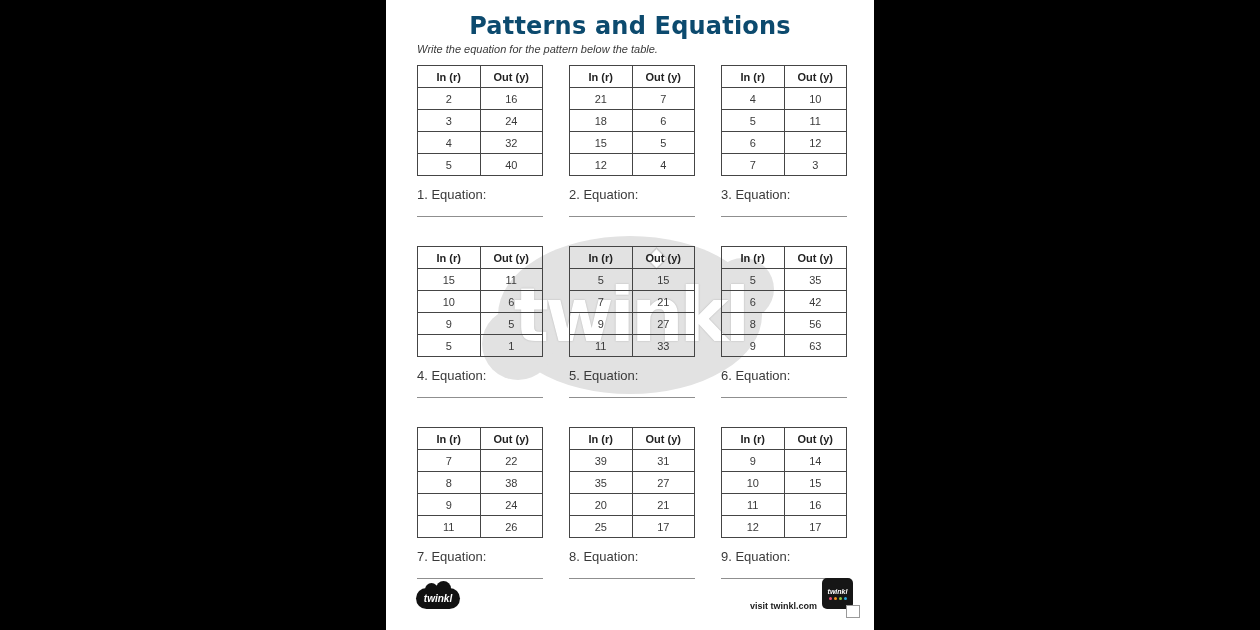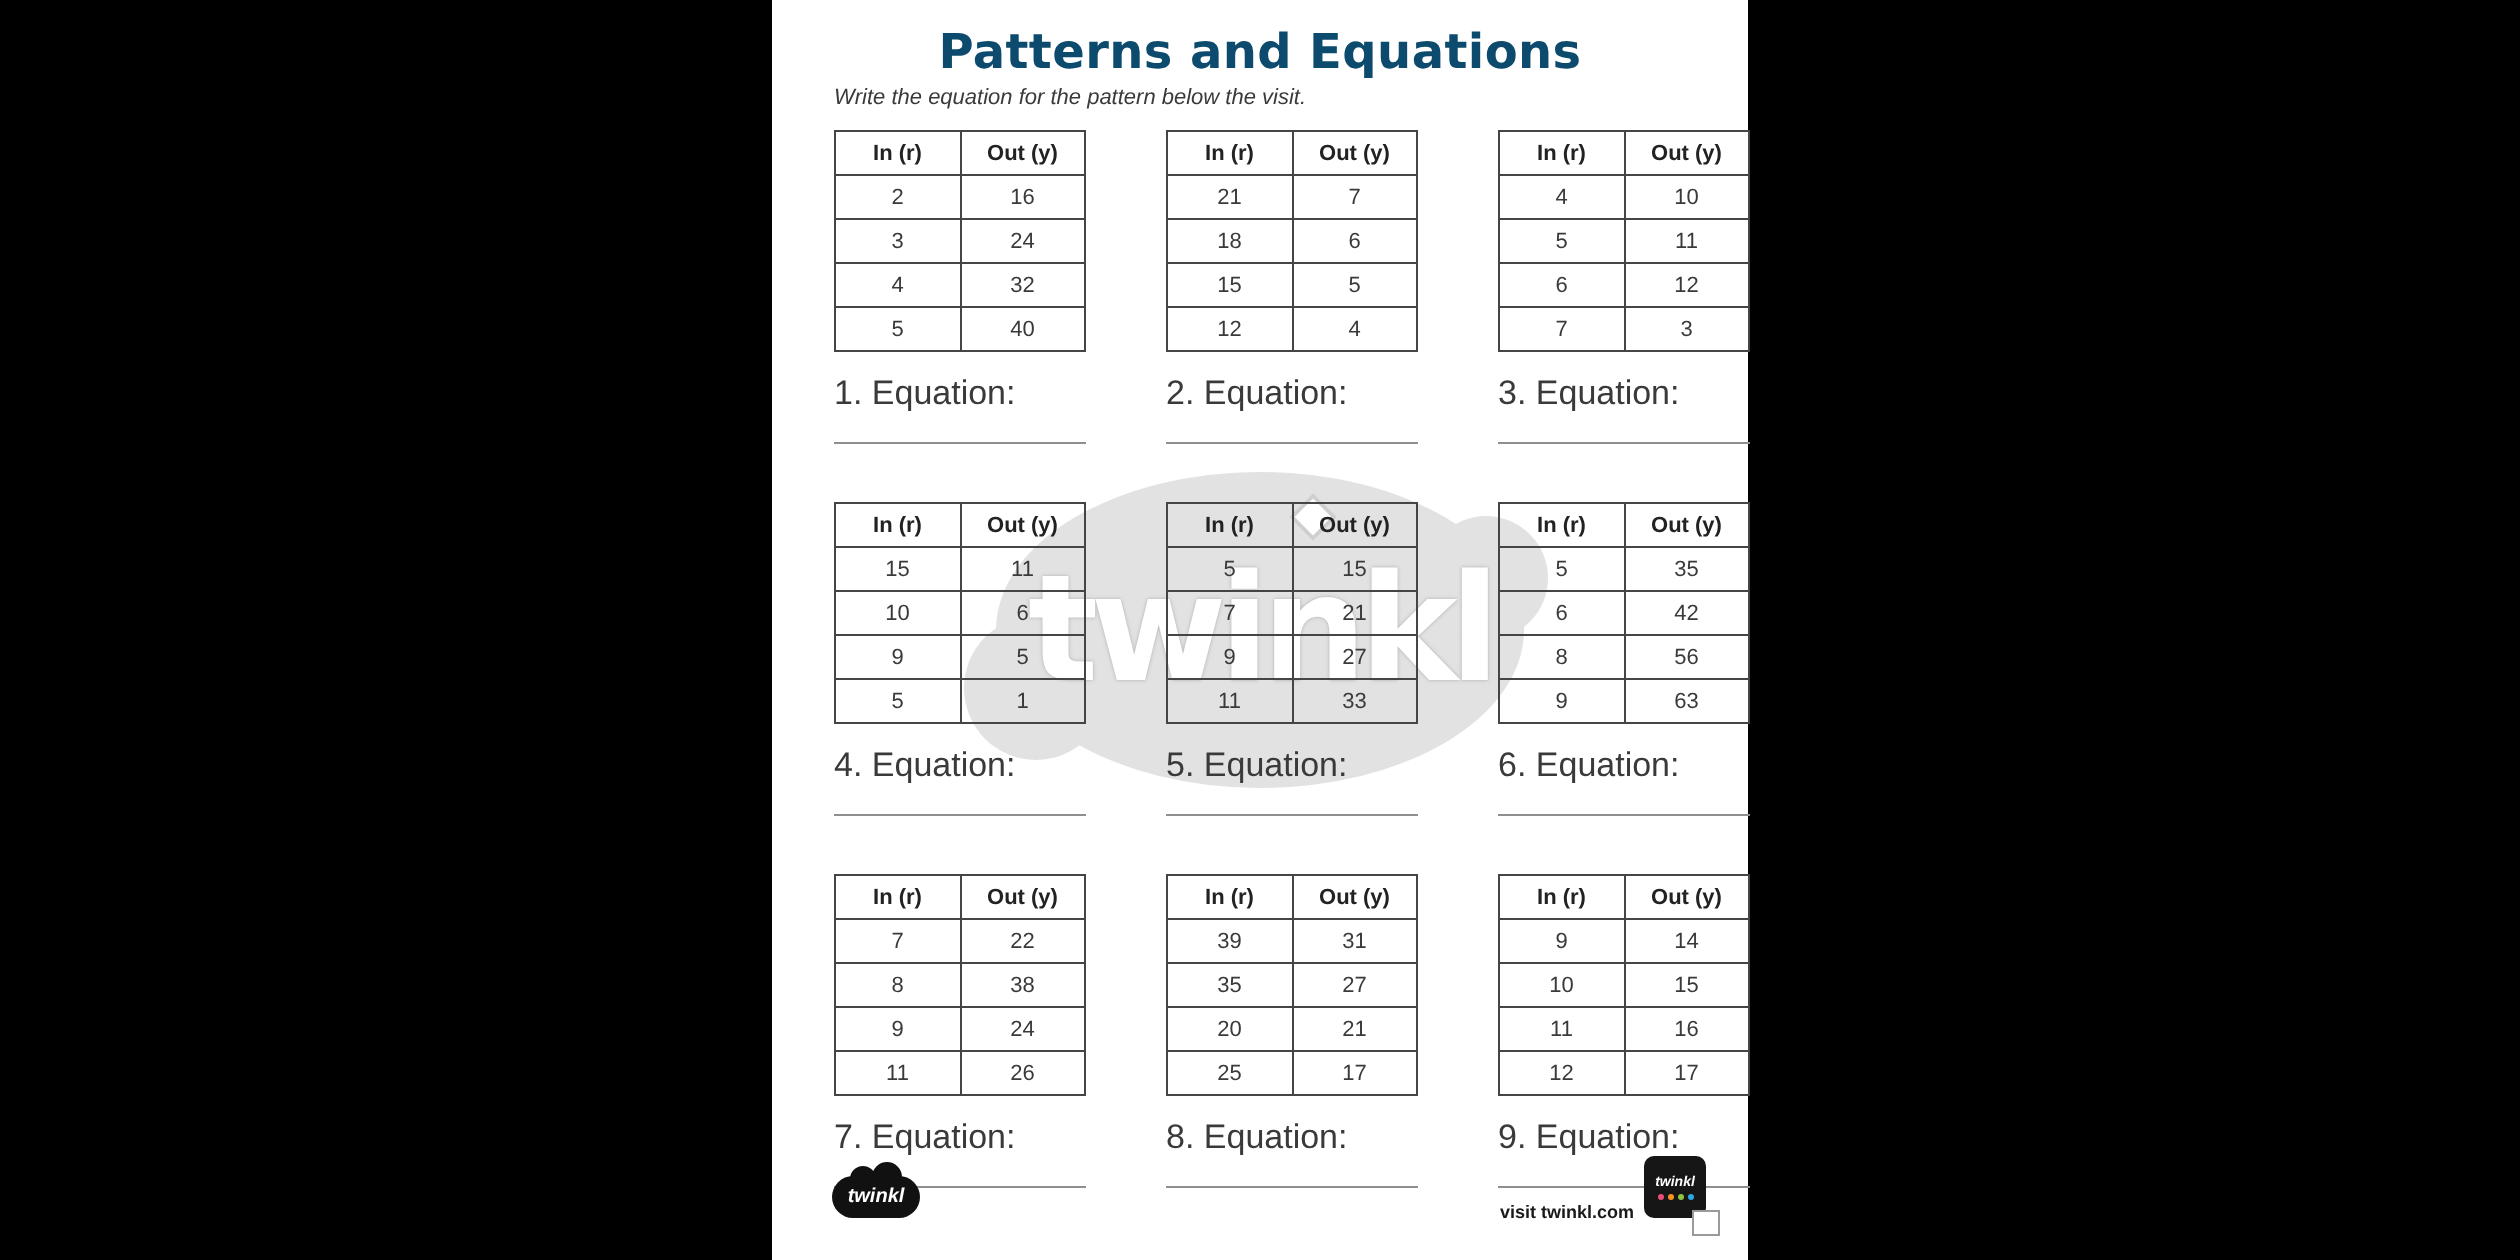--- a/index.html
+++ b/index.html
@@ -39,29 +39,29 @@
     font-size:74px;letter-spacing:-4px;color:#fff;
     text-shadow:0 0 2px #bdbdbd, 0 0 1px #bdbdbd;
     position:relative;z-index:1;
   }
   .wm-star{
     position:absolute;top:14px;left:150px;width:13px;height:13px;
     background:#fff;border:2px solid #cfcfcf;transform:rotate(45deg);z-index:2;
   }
   
   .content{position:relative;z-index:2;margin:10px 0 0 31px;}
-  .w-row{display:flex;gap:40px;margin-bottom:29px;align-items:center;}
+  .w-row{display:flex;gap:26px;margin-bottom:29px;align-items:center;}
   .block{width:126px;}
   table.ptable{border-collapse:collapse;width:126px;table-layout:fixed;}
   .ptable th,.ptable td{
     border:1px solid #454545;height:21px;padding:0;text-align:center;
     font-size:11px;color:#3a3a3a;background:transparent;
   }
   .ptable th{font-weight:bold;color:#222;}
-  .eq-label{margin-top:11px;font-size:17px;color:#3a3a3a;}
+  .eq-label{margin-top:11px;font-size:13px;color:#3a3a3a;}
   .answer-line{margin-top:14px;height:0;border-bottom:1px solid #8f8f8f;}
   
   .footer-logo{
     position:absolute;left:30px;bottom:21px;width:44px;height:21px;
     background:#111;border-radius:11px;z-index:3;
     display:flex;align-items:center;justify-content:center;
   }
   .footer-logo::before{
     content:"";position:absolute;top:-5px;left:9px;width:13px;height:13px;
     background:#111;border-radius:50%;
@@ -91,21 +91,21 @@
 <body>
 
 <div class="page">
 
   <div class="watermark">
     <div class="wm-star"></div>
     <span class="wm-text">twinkl</span>
   </div>
 
   <h1 class="title">Patterns and Equations</h1>
-  <p class="subtitle">Write the equation for the pattern below the visit.</p>
+  <p class="subtitle">Write the equation for the pattern below the table.</p>
 
   <div class="content">
 
     <div class="w-row">
       <div class="block">
         <table class="ptable">
             <thead>
               <tr>
                 <th>In (r)</th>
                 <th>Out (y)</th>

